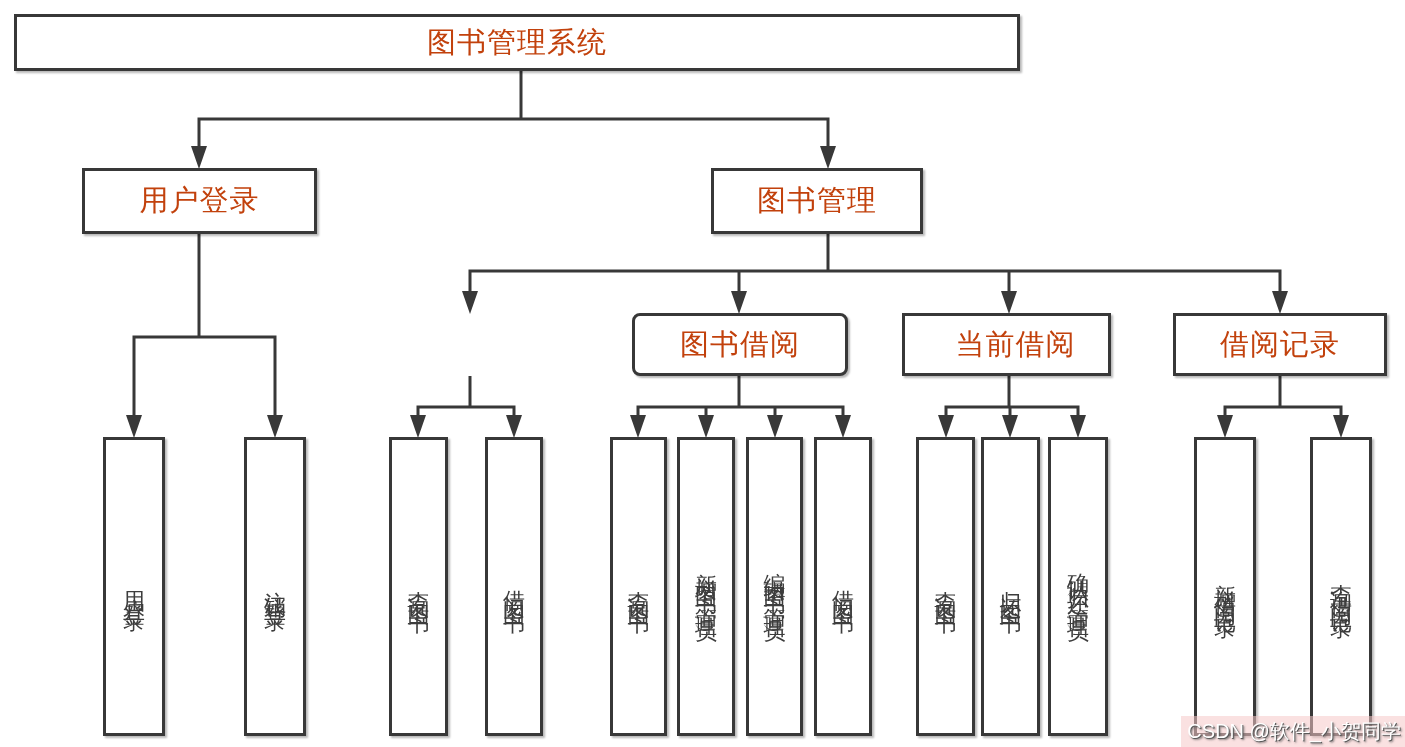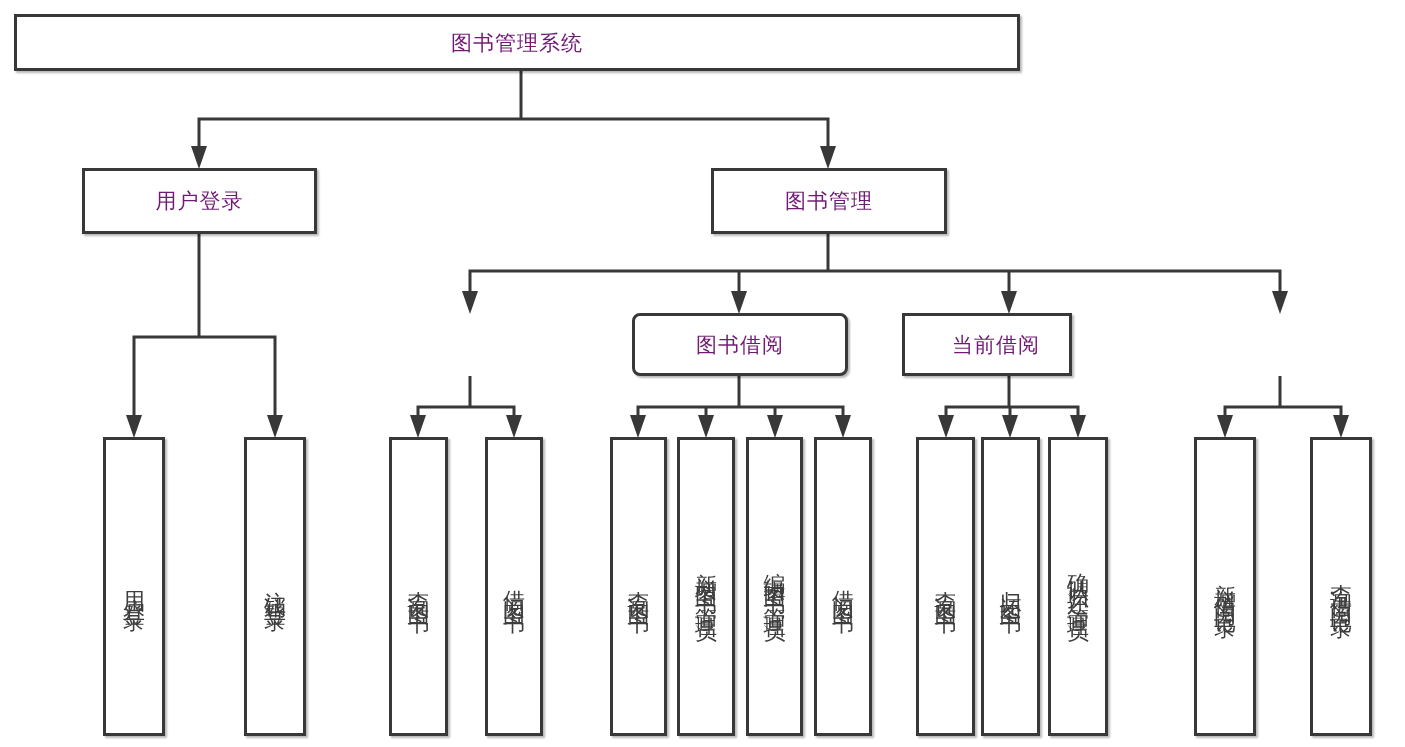--- a/index.html
+++ b/index.html
@@ -14,23 +14,23 @@
   .node{
     position:absolute;
     background:#ffffff;
     border:3px solid #383838;
     box-sizing:border-box;
     display:flex;align-items:center;justify-content:center;
     box-shadow:2px 2px 2px rgba(0,0,0,0.28);
     color:#3d3d3d;
   }
   .hlabel{
-    font-size:21px;
+    font-size:29px;
     letter-spacing:1px;
-    color:#701a75;
+    color:#c2410c;
     white-space:nowrap;
   }
   .vlabel{
     writing-mode:vertical-rl;
     text-orientation:mixed;
     font-size:22px;
     letter-spacing:7px;
     color:#3d3d3d;
     line-height:1;
   }
@@ -107,29 +107,32 @@
     </g>
   </svg>
 
   <div class="node" style="left:14px;top:14px;width:1006px;height:57px;">
     <span class="hlabel">图书管理系统</span>
   </div>
 
   <div class="node" style="left:82px;top:168px;width:235px;height:66px;">
     <span class="hlabel">用户登录</span>
   </div>
-  <div class="node" style="left:711px;top:168px;width:236px;height:66px;text-align:right;">
+  <div class="node" style="left:711px;top:168px;width:212px;height:66px;text-align:right;">
     <span class="hlabel">图书管理</span>
   </div>
 
   <div class="node" style="left:632px;top:313px;width:216px;height:63px;border-radius:8px;">
     <span class="hlabel">图书借阅</span>
   </div>
-  <div class="node" style="left:902px;top:313px;width:170px;height:63px;padding-left:18px;">
+  <div class="node" style="left:902px;top:313px;width:209px;height:63px;padding-left:18px;">
     <span class="hlabel">当前借阅</span>
+  </div>
+  <div class="node" style="left:1173px;top:313px;width:214px;height:63px;">
+    <span class="hlabel">借阅记录</span>
   </div>
 
   <div class="node" style="left:103px;top:437px;width:62px;height:299px;">
     <span class="vlabel">用户登录</span>
   </div>
   <div class="node" style="left:244px;top:437px;width:62px;height:299px;">
     <span class="vlabel">注销登录</span>
   </div>
 
   <div class="node" style="left:389px;top:437px;width:59px;height:299px;">
@@ -162,14 +165,17 @@
     <span class="vlabel">确认归还（管理员）</span>
   </div>
 
   <div class="node" style="left:1194px;top:437px;width:62px;height:299px;">
     <span class="vlabel">新增借阅记录</span>
   </div>
   <div class="node" style="left:1310px;top:437px;width:62px;height:299px;">
     <span class="vlabel">查询借阅记录</span>
   </div>
 
+  <div id="watermark">
+    <span>CSDN @软件_小贺同学</span>
+  </div>
 
 </div>
 
 </body></html>

